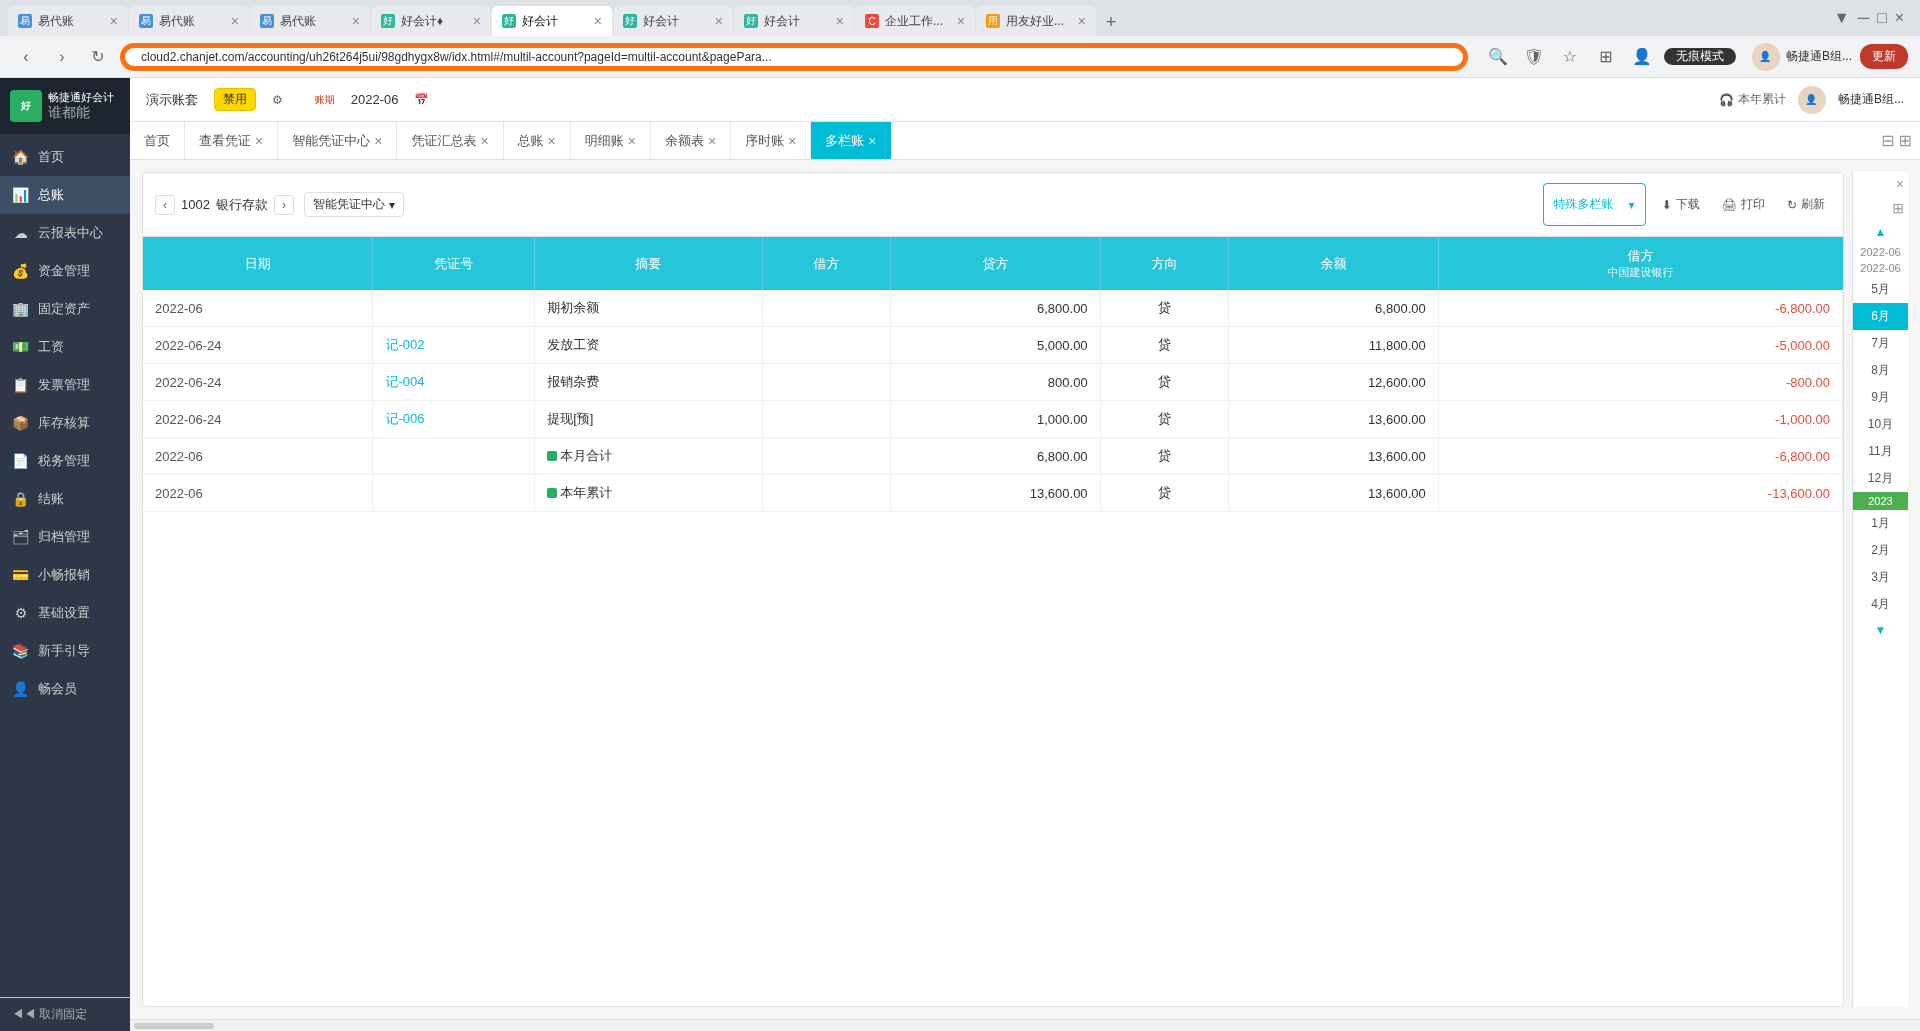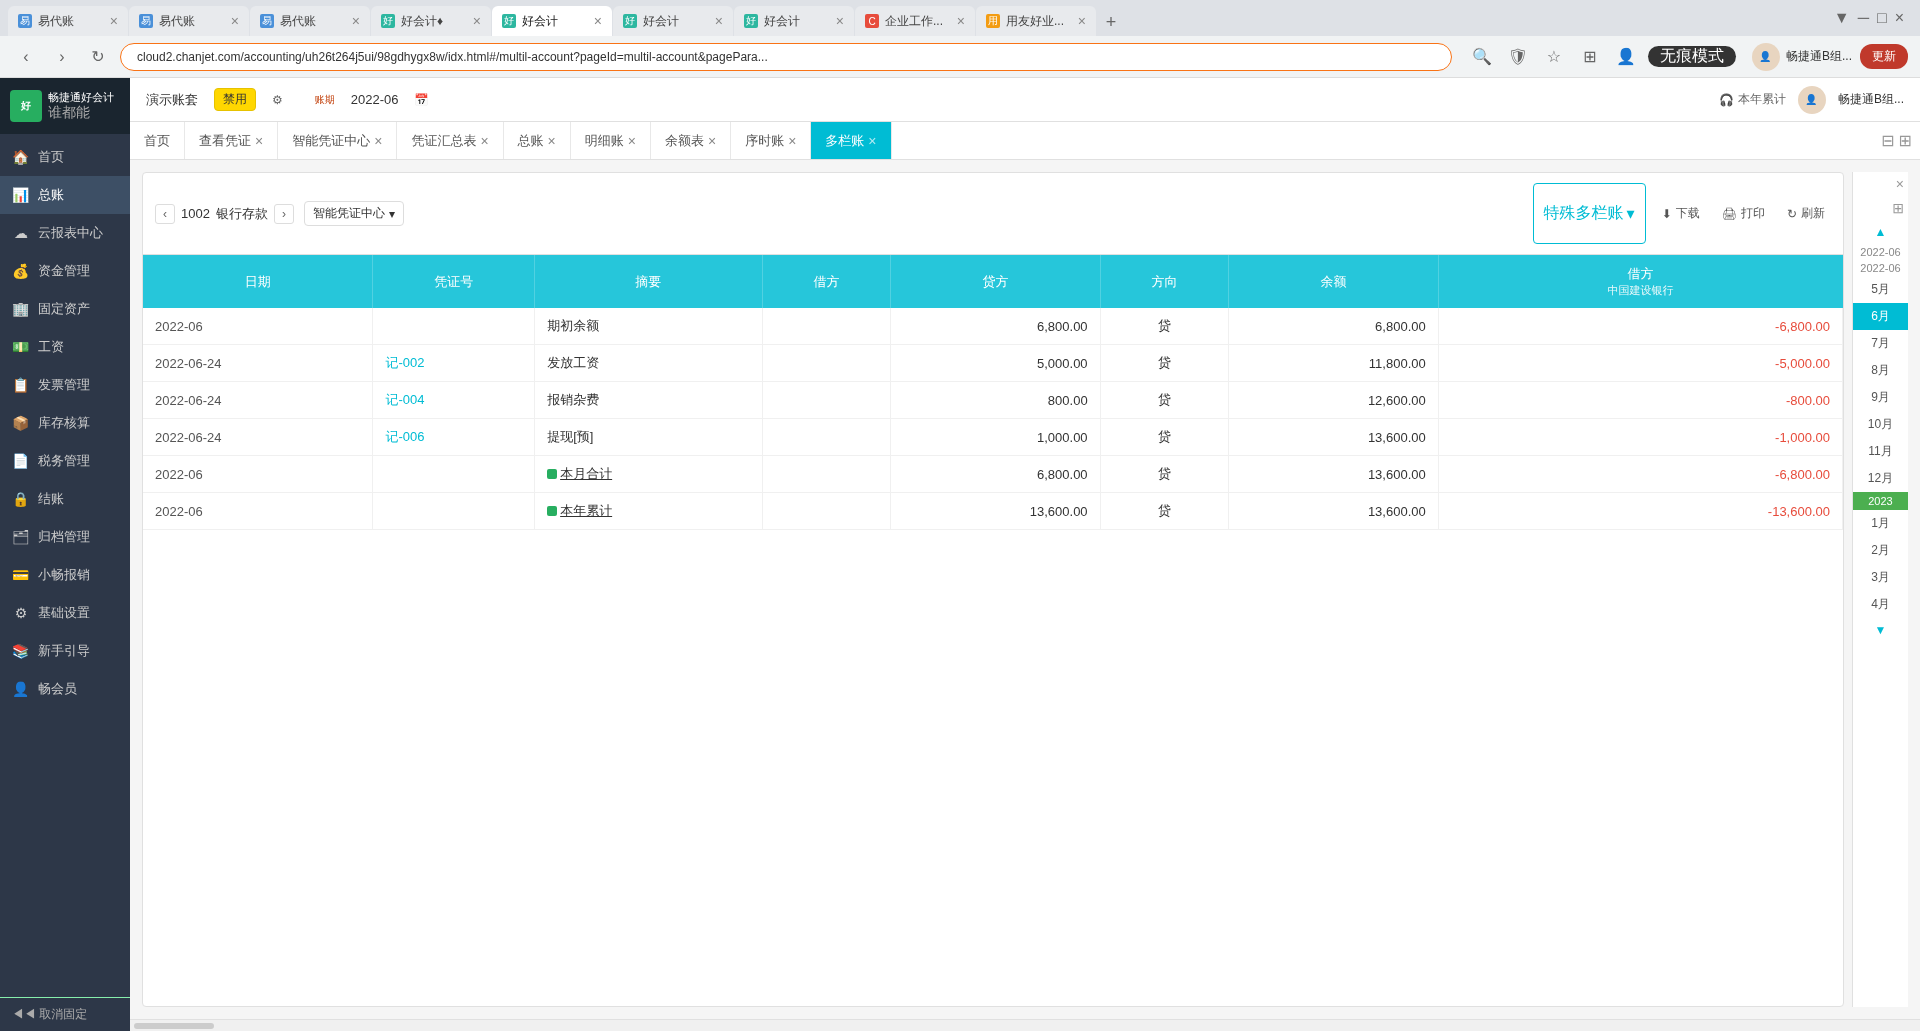--- a/index.html
+++ b/index.html
@@ -14,24 +14,24 @@
     .tab-favicon.blue { background: #4a90d9; color: white; }
     .tab-favicon.green { background: #2db7a0; color: white; }
     .tab-favicon.red { background: #e74c3c; color: white; }
     .tab-favicon.orange { background: #f39c12; color: white; }
     .tab-close { margin-left: auto; color: #888; font-size: 14px; cursor: pointer; }
     .tab-add { width: 28px; height: 28px; display: flex; align-items: center; justify-content: center; color: #666; font-size: 18px; cursor: pointer; }
 
     
     .address-bar-row { background: #f1f3f4; height: 42px; display: flex; align-items: center; padding: 0 12px; gap: 8px; border-bottom: 1px solid #ddd; }
     .nav-btn { width: 28px; height: 28px; border-radius: 50%; border: none; background: none; cursor: pointer; display: flex; align-items: center; justify-content: center; color: #666; font-size: 16px; }
-    .address-input { flex: 1; height: 28px; border: 1px solid #f97316; border-radius: 14px; padding: 0 16px; font-size: 12px; background: white; color: #333; }
+    .address-input { flex: 1; height: 28px; border: 5px solid #f97316; border-radius: 14px; padding: 0 16px; font-size: 12px; background: white; color: #333; }
     .toolbar-icons { display: flex; align-items: center; gap: 8px; margin-left: 8px; }
     .toolbar-icon { width: 28px; height: 28px; display: flex; align-items: center; justify-content: center; border-radius: 50%; cursor: pointer; color: #666; font-size: 16px; }
-    .mode-btn { background: #333; color: white; border: none; border-radius: 12px; padding: 0 12px; font-size: 16px; cursor: pointer; }
+    .mode-btn { background: #333; color: white; border: none; border-radius: 12px; padding: 0 12px; font-size: 12px; cursor: pointer; }
     .update-btn { background: #c0392b; color: white; border: none; border-radius: 12px; padding: 4px 12px; font-size: 12px; cursor: pointer; }
     .profile-area { display: flex; align-items: center; gap: 6px; margin-left: 8px; }
     .profile-avatar { width: 28px; height: 28px; border-radius: 50%; background: #e8d5c0; display: flex; align-items: center; justify-content: center; font-size: 10px; }
 
     
     .app-container { display: flex; height: calc(1031px - 36px - 42px); }
 
     
     .sidebar { width: 130px; background: #2d3748; color: white; display: flex; flex-direction: column; height: 100%; }
     .sidebar-logo { background: #1a252f; padding: 12px 10px; display: flex; align-items: center; gap: 6px; }
@@ -69,39 +69,39 @@
 
     
     .ledger-panel { flex: 1; background: white; border: 1px solid #e0e0e0; border-radius: 4px; display: flex; flex-direction: column; min-width: 0; }
     .ledger-toolbar { padding: 10px 12px; display: flex; align-items: center; gap: 10px; border-bottom: 1px solid #e0e0e0; }
     .account-nav { display: flex; align-items: center; gap: 6px; }
     .account-nav-btn { width: 20px; height: 20px; display: flex; align-items: center; justify-content: center; cursor: pointer; color: #666; border: 1px solid #ddd; border-radius: 3px; }
     .account-code { font-size: 13px; color: #333; font-weight: 500; }
     .account-name { font-size: 13px; color: #333; }
     .filter-select { border: 1px solid #ddd; border-radius: 4px; padding: 3px 8px; font-size: 12px; color: #333; cursor: pointer; display: flex; align-items: center; gap: 4px; }
     .toolbar-right { margin-left: auto; display: flex; align-items: center; gap: 10px; }
-    .special-btn { border: 1px solid #00bcd4; border-radius: 4px; padding: 19px 10px; color: #00bcd4; font-size: 16px; cursor: pointer; display: flex; align-items: center; gap: 3px; }
+    .special-btn { border: 1px solid #00bcd4; border-radius: 4px; padding: 12px 10px; color: #00bcd4; font-size: 12px; cursor: pointer; display: flex; align-items: center; gap: 15px; }
     .action-btn { display: flex; align-items: center; gap: 4px; color: #555; font-size: 12px; cursor: pointer; padding: 4px 6px; }
 
     
     .ledger-table { flex: 1; overflow: auto; }
     table { width: 100%; border-collapse: collapse; font-size: 13px; }
     thead { background: #26c6da; color: white; }
     thead th { padding: 10px 12px; text-align: center; font-weight: normal; border-right: 1px solid rgba(255,255,255,0.2); white-space: nowrap; }
     thead th:last-child { border-right: none; }
     tbody tr { border-bottom: 1px solid #f0f0f0; }
     tbody td { padding: 9px 12px; color: #333; border-right: 1px solid #f0f0f0; }
     .td-date { color: #555; }
     .td-voucher { color: #00bcd4; cursor: pointer; }
     .td-summary { color: #333; }
     .td-number { text-align: right; color: #333; }
     .td-direction { text-align: center; color: #333; }
     .td-balance { text-align: right; color: #333; }
     .td-right-col { text-align: right; color: #e74c3c; }
-    .summary-tag { display: inline-flex; align-items: center; gap: 3px; text-decoration: underline; }
+    .summary-tag { display: inline-flex; align-items: center; gap: 3px; }
     .summary-dot { width: 10px; height: 10px; background: #27ae60; border-radius: 2px; display: inline-flex; align-items: center; justify-content: center; }
 
     
     .right-sidebar { width: 56px; background: white; border-left: 1px solid #e0e0e0; display: flex; flex-direction: column; align-items: center; overflow: hidden; }
     .rs-month { width: 100%; padding: 5px 0; display: flex; align-items: center; justify-content: center; font-size: 12px; color: #555; cursor: pointer; }
     .rs-month.active { background: #00bcd4; color: white; border-radius: 0; }
     .rs-month.year-highlight { background: #4caf50; color: white; font-size: 11px; padding: 3px 0; }
     .rs-scroll-up, .rs-scroll-down { width: 100%; height: 24px; display: flex; align-items: center; justify-content: center; cursor: pointer; color: #00bcd4; }
   </style>
 </head>

